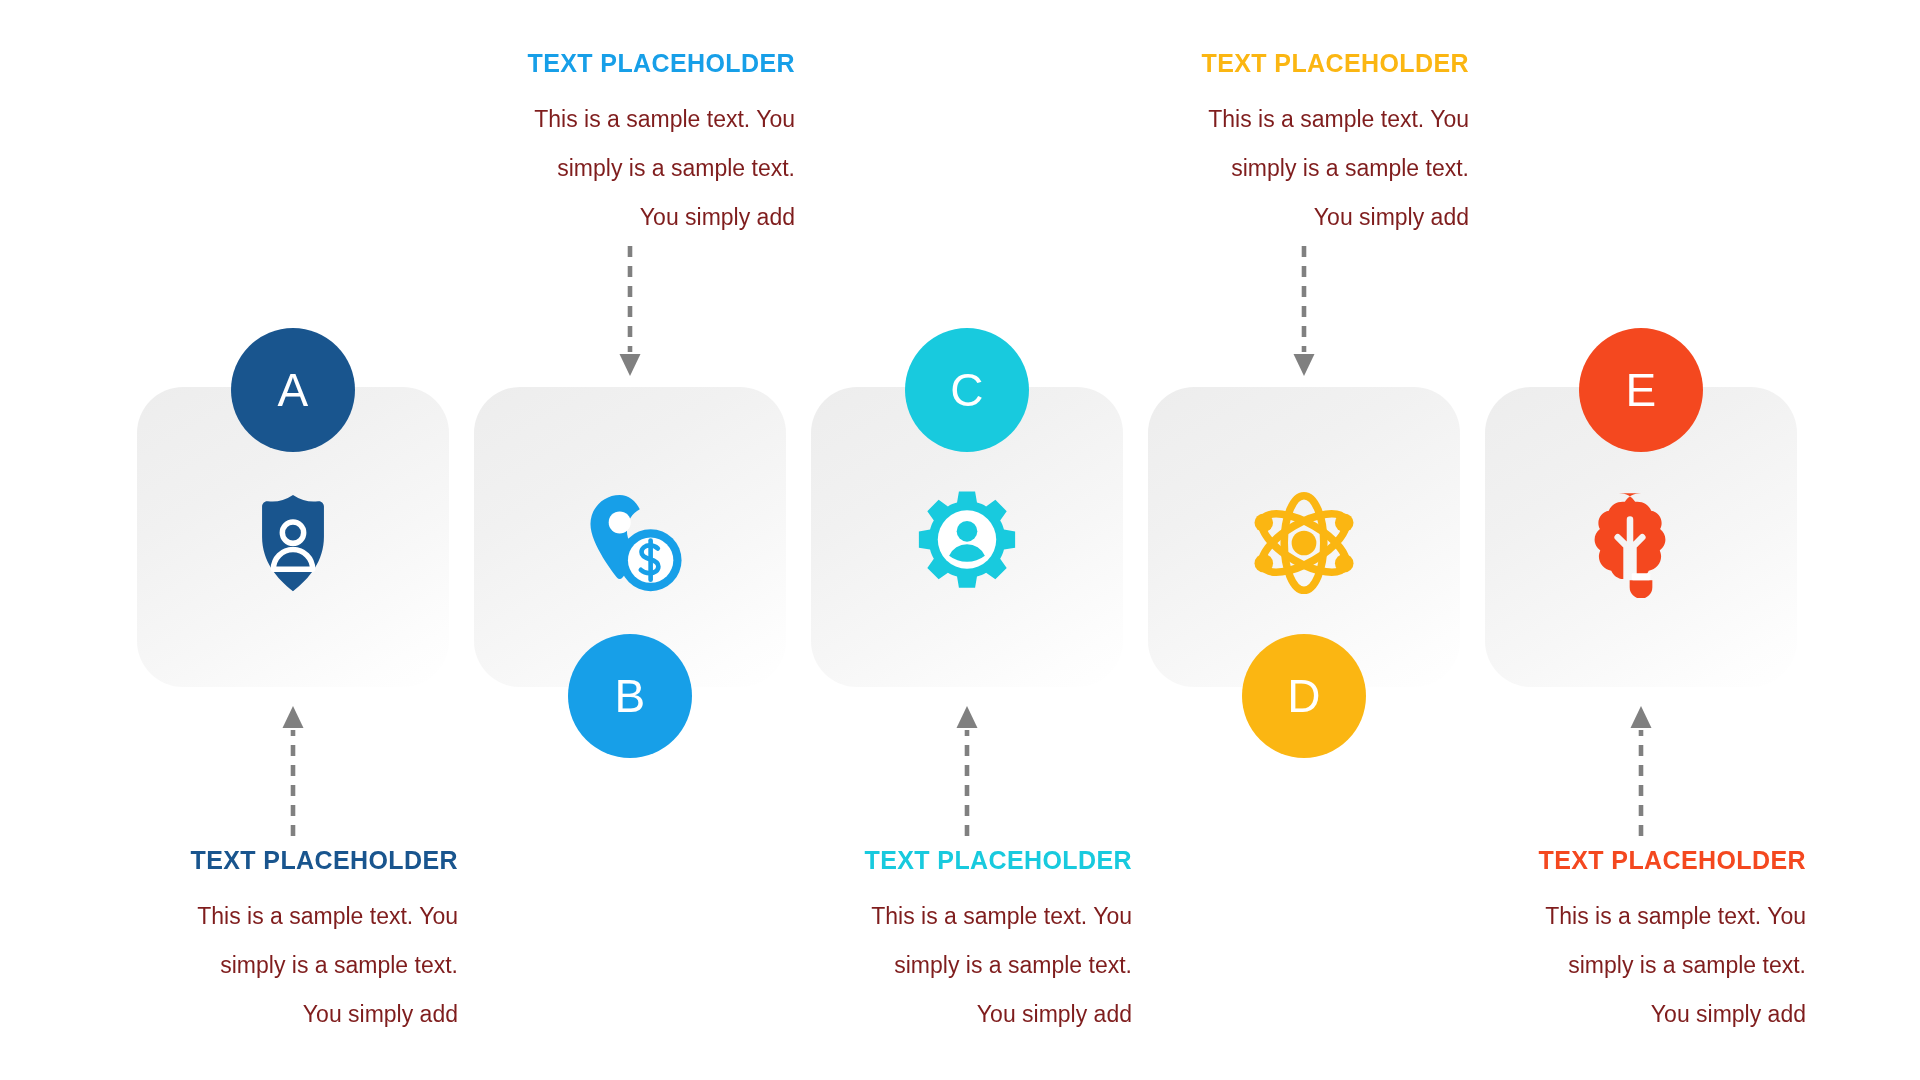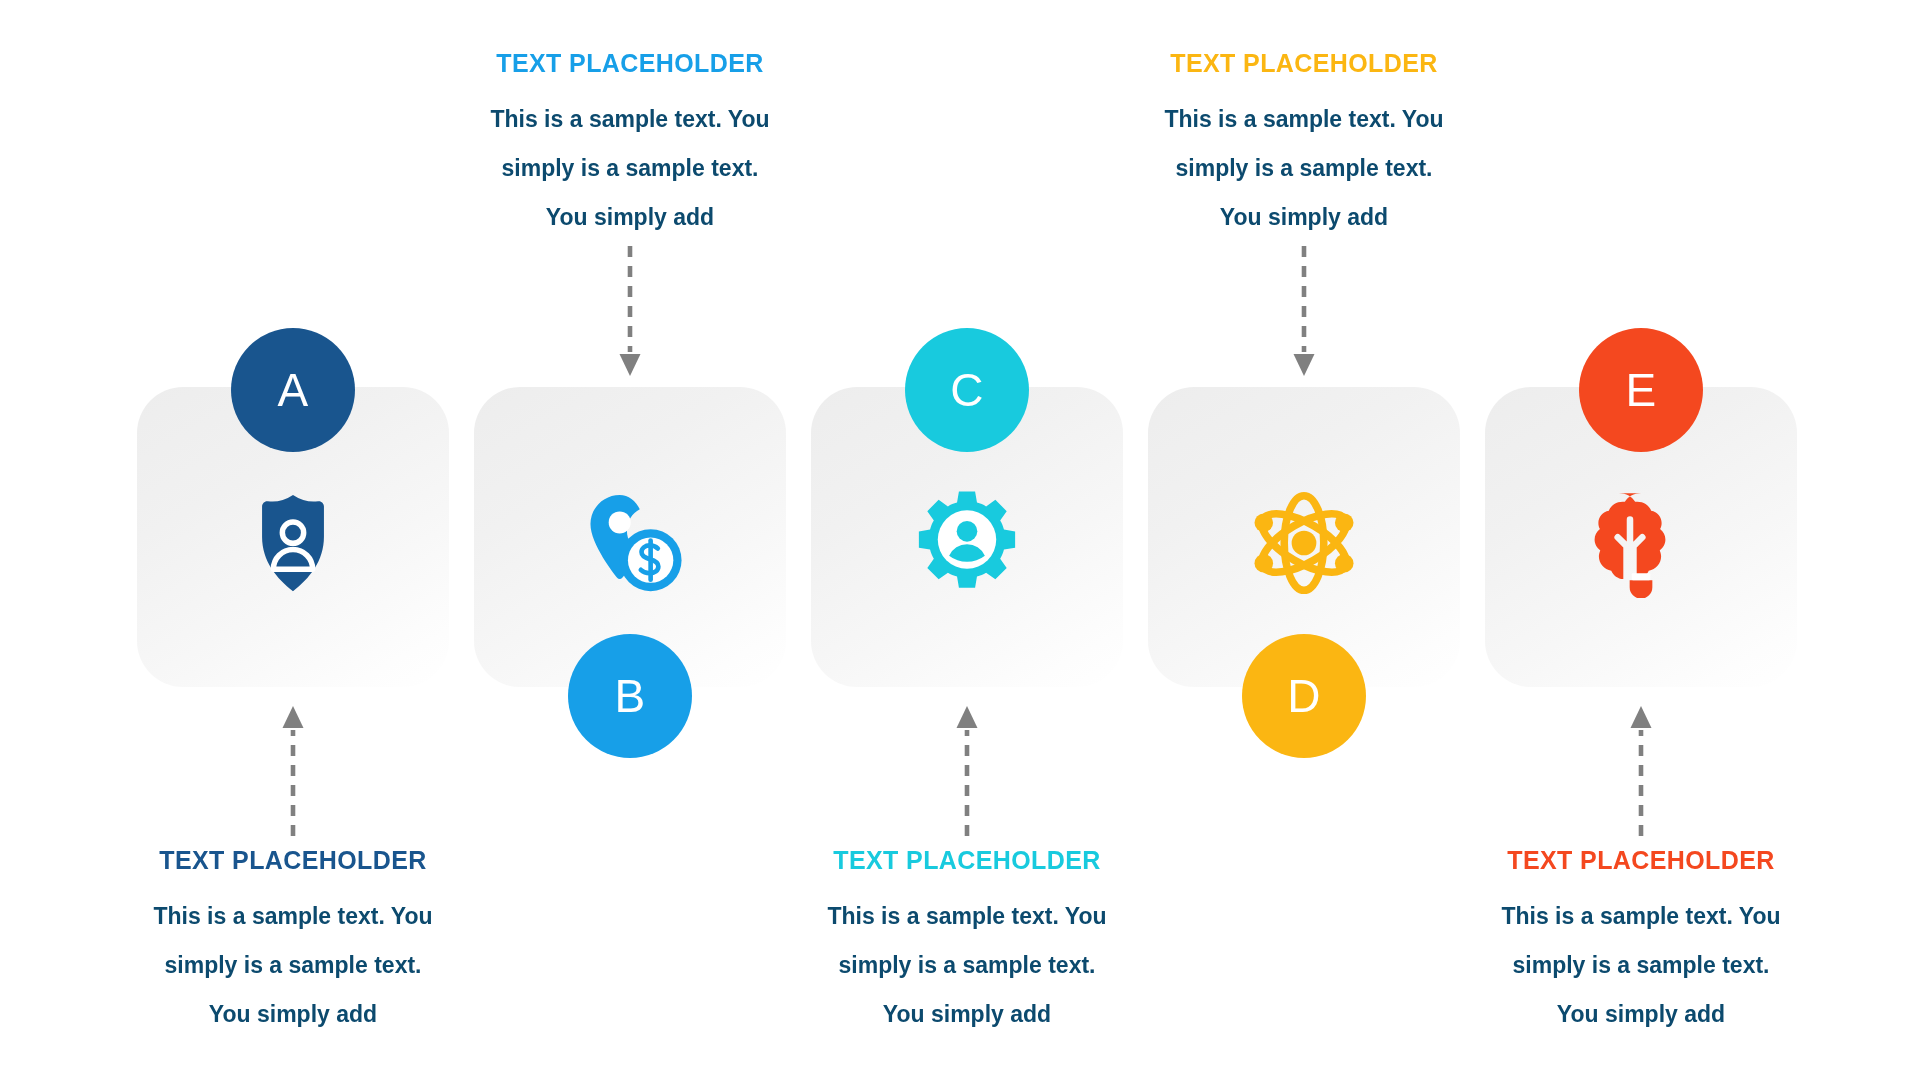--- a/index.html
+++ b/index.html
@@ -71,42 +71,42 @@
   .card-icon.i2 { left: 575px; }
   .card-icon.i3 { left: 912px; }
   .card-icon.i4 { left: 1249px; }
   .card-icon.i5 { left: 1586px; }
   .card-icon svg { width: 100%; height: 100%; display: block; }
 
   
   .textblock {
     position: absolute;
     width: 330px;
-    text-align: center;
+    text-align: right;
   }
   .textblock.top    { top: 48px; }
   .textblock.bottom { top: 845px; }
   .tb1 { left: 128px; }
   .tb2 { left: 465px; }
   .tb3 { left: 802px; }
   .tb4 { left: 1139px; }
   .tb5 { left: 1476px; }
 
   .tb-title {
     font-size: 25px;
     font-weight: bold;
     letter-spacing: 0.4px;
     line-height: 30px;
     margin-bottom: 17px;
   }
   .tb-body {
     font-size: 23px;
     line-height: 49px;
-    color: #0c4a6e;
-    font-weight: 700;
+    color: #7f1d1d;
+    font-weight: 400;
   }
 
   
   .arrow {
     position: absolute;
     width: 26px;
     z-index: 2;
   }
   .arrow svg { display: block; width: 100%; height: 100%; }
   .arrow.down { top: 246px; height: 132px; }

